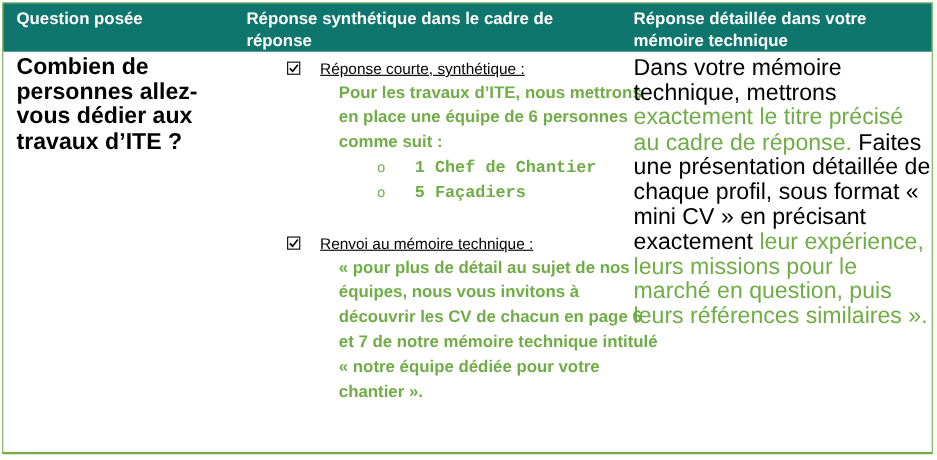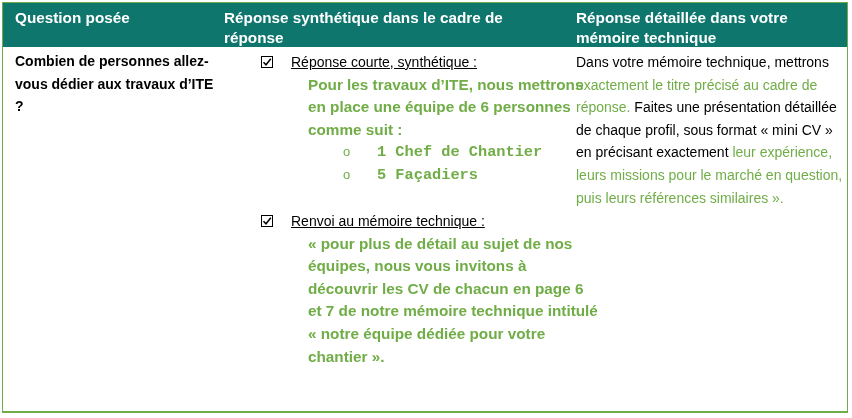--- a/index.html
+++ b/index.html
@@ -11,21 +11,21 @@
     }
     .header {
       position: absolute; left: 0; top: 0; right: 0; height: 44px;
       background: #0f766e; color: #ffffff; font-weight: bold; font-size: 15.3px;
     }
     .header .h { position: absolute; top: 5px; line-height: 19.5px; }
     .h1 { left: 12px; width: 200px; }
     .h2 { left: 221px; width: 340px; }
     .h3 { left: 573px; width: 270px; }
 
-    .cell { position: absolute; font-size: 14px; line-height: 22.6px; color: #000; }
+    .cell { position: absolute; font-size: 21px; line-height: 22.6px; color: #000; }
     .c1 { left: 12px; top: 47px; width: 210px; font-weight: bold; }
     .c3 { left: 573px; top: 48px; width: 272px; }
     .green { color: #70ad47; }
 
     .blk { position: absolute; left: 255px; width: 310px; }
     .blk1 { top: 48px; }
     .blk2 { top: 207px; }
     .chk {
       position: absolute; left: 3px; top: 5px; width: 10px; height: 10px;
       border: 1.3px solid #000; box-sizing: content-box;

